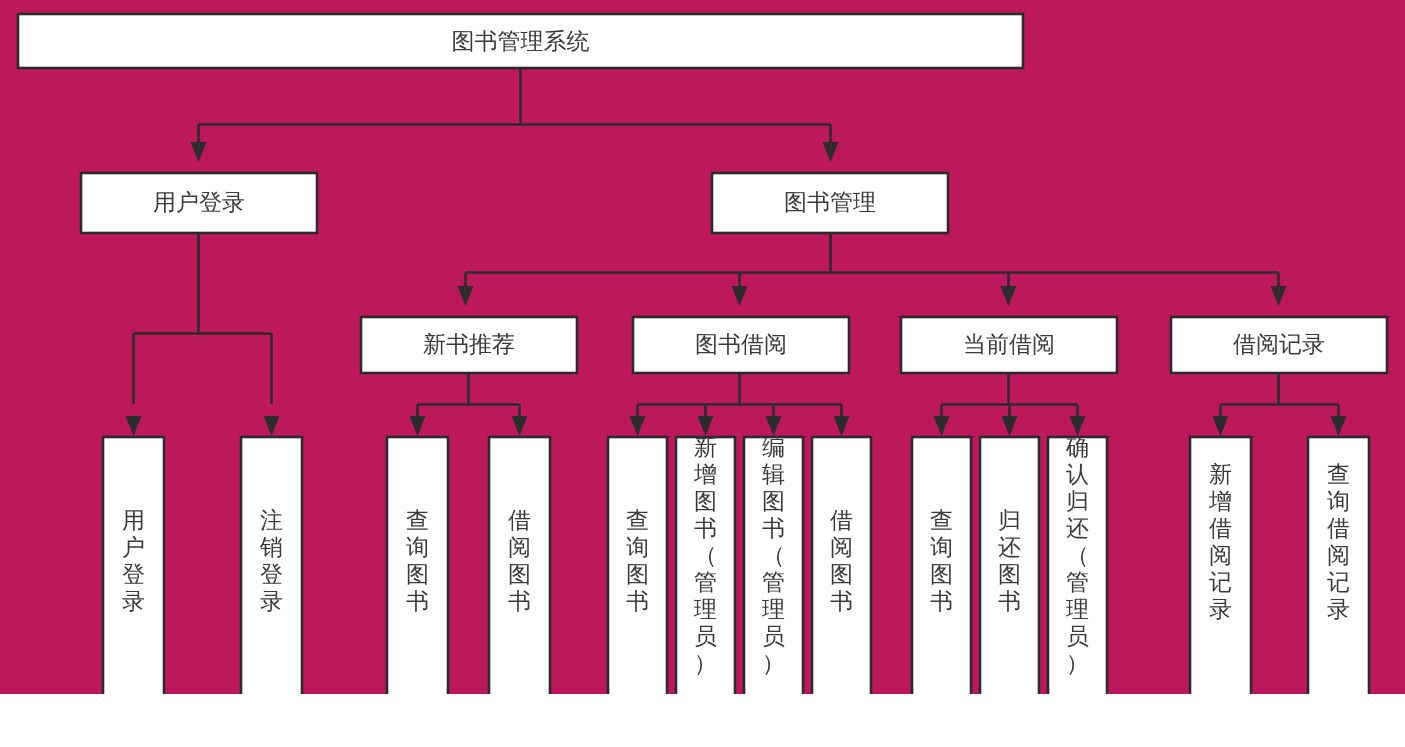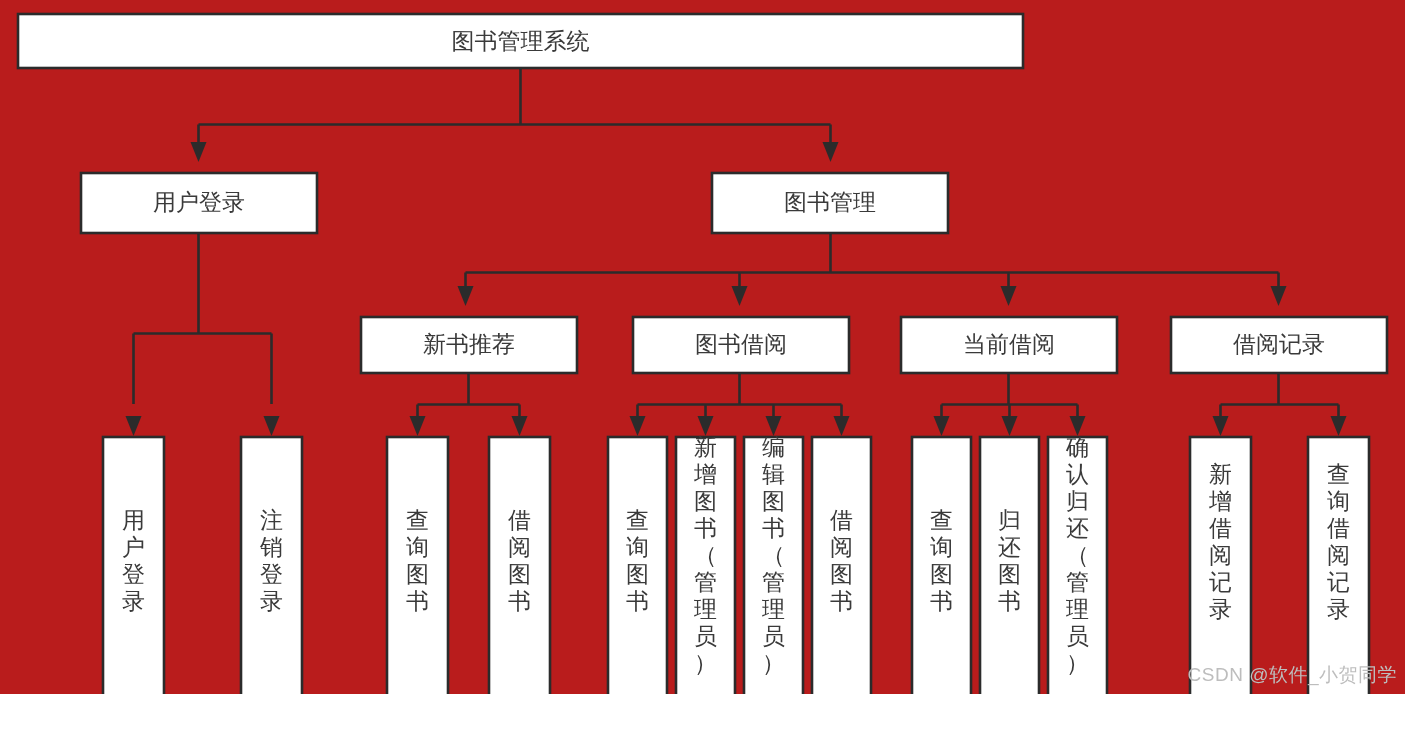--- a/index.html
+++ b/index.html
@@ -8,21 +8,21 @@
     padding: 0;
     background: #ffffff;
   }
   body {
     font-family: "Liberation Sans", "DejaVu Sans", sans-serif;
   }
   #diagram-root {
     position: relative;
     width: 1405px;
     height: 694px;
-    background: #b91c1c;
+    background: #be185d;
     overflow: hidden;
   }
   svg.diagram-canvas {
     position: absolute;
     left: 0;
     top: 0;
     width: 1405px;
     height: 747px;
     display: block;
   }
@@ -247,14 +247,13 @@
       <text class="node-label-vertical" x="1220.5" y="482"><tspan x="1220.5" y="482">新</tspan><tspan x="1220.5" y="509">增</tspan><tspan x="1220.5" y="536">借</tspan><tspan x="1220.5" y="563">阅</tspan><tspan x="1220.5" y="590">记</tspan><tspan x="1220.5" y="617">录</tspan></text>
     </g>
 
     <g>
       <rect class="node-box" x="1308" y="437" width="61" height="297"></rect>
       <text class="node-label-vertical" x="1338.5" y="482"><tspan x="1338.5" y="482">查</tspan><tspan x="1338.5" y="509">询</tspan><tspan x="1338.5" y="536">借</tspan><tspan x="1338.5" y="563">阅</tspan><tspan x="1338.5" y="590">记</tspan><tspan x="1338.5" y="617">录</tspan></text>
     </g>
 
   </svg>
 
-  <div class="watermark-text">CSDN @软件_小贺同学</div>
 </div>
 
 </body></html>

